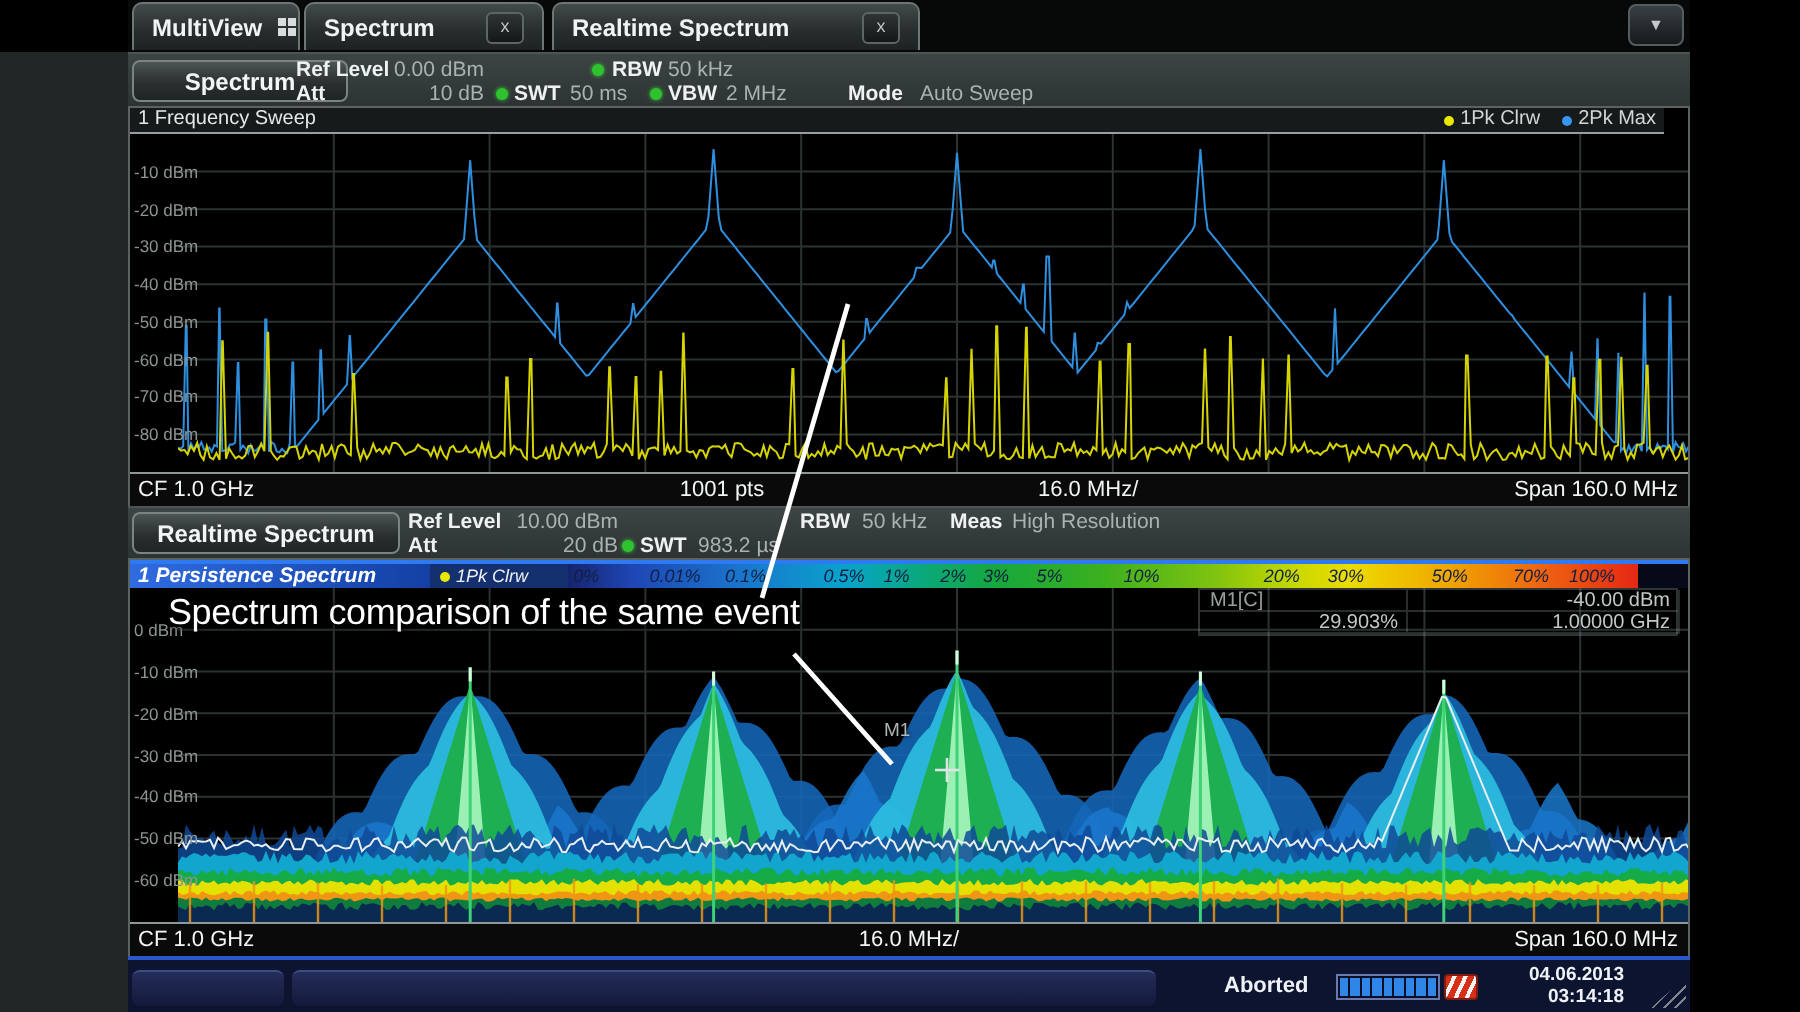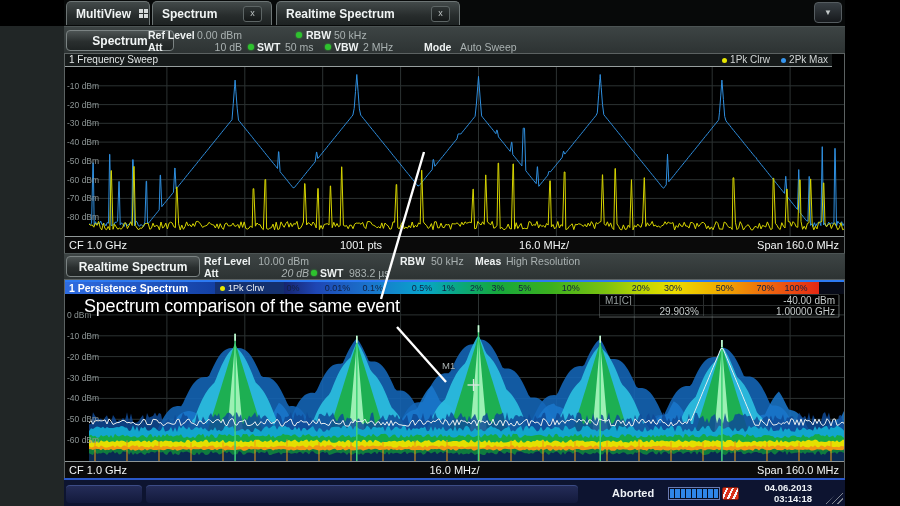--- a/index.html
+++ b/index.html
@@ -43,21 +43,21 @@
   .ldot-yellow{background:#e8e800;}
   .ldot-blue{background:#3696f0;}
   .plot{position:absolute;left:0;right:0;background:#000;overflow:hidden;padding-left:24px;}
   .plot svg{display:block;}
   .ylab{position:absolute;left:2px;font-size:8.5px;color:#8c9494;white-space:nowrap;pointer-events:none;}
   .axisbar{position:absolute;left:0;right:0;height:16px;background:#0a0a0a;border-top:1px solid #8f9797;
        font-size:11px;color:#f2f5f5;}
   .axisbar span{position:absolute;top:1px;line-height:14px;white-space:nowrap;}
 
   
-  .phead2{position:absolute;left:0;right:0;top:0;height:14px;background:#060a18;border-top:2px solid #2d7af2;box-sizing:border-box;}
+  .phead2{position:absolute;left:0;right:0;top:0;height:14px;background:#060a18;border-top:2px solid #2d7af2;box-sizing:border-box;font-style:italic;}
   .p2title{position:absolute;left:0;top:0;width:150px;height:12px;line-height:12px;padding-left:4px;
        background:linear-gradient(90deg,#2f6ce0,#1340a4);color:#fff;font-weight:bold;font-size:10.5px;box-sizing:border-box;}
   .p2chip{position:absolute;left:150px;top:0;width:69px;height:12px;line-height:12px;background:#14306e;
        color:#eef2f6;font-size:9px;display:flex;align-items:center;gap:3px;padding-left:5px;box-sizing:border-box;}
   .p2scale{position:absolute;left:219px;top:0;width:535px;height:12px;
        background:linear-gradient(90deg,#16246e 0%,#1e46b4 6%,#1a74cc 16%,#08a4cc 26%,#0aa87c 33%,
          #16a83c 40%,#3cb01e 50%,#7cc210 60%,#c8d800 68%,#ecdc00 73%,#f0a800 82%,#ee6410 91%,#e42814 100%);}
   .p2scale span{position:absolute;top:1px;transform:translateX(-50%);font-size:9px;color:#122040;line-height:10px;}
 
   
@@ -194,21 +194,21 @@
   <div class="chanbar" style="top:253px;height:26px;">
     <div class="chanbtn" style="left:2px;top:2px;width:134px;height:21px;">Realtime Spectrum</div>
     <span class="sl" style="left:140px;top:1px;">Ref Level</span>
     <span class="sv svr" style="left:185px;top:1px;width:60px;">10.00 dBm</span>
     <span class="sl" style="left:336px;top:1px;">RBW</span>
     <span class="sv" style="left:367px;top:1px;">50 kHz</span>
     <span class="sl" style="left:411px;top:1px;">Meas</span>
     <span class="sv" style="left:442px;top:1px;">High Resolution</span>
 
     <span class="sl" style="left:140px;top:13px;">Att</span>
-    <span class="sv svr" style="left:185px;top:13px;width:60px;font-style:italic;">20 dB</span>
+    <span class="sv svr" style="left:185px;top:13px;width:60px;">20 dB</span>
     <span class="dot" style="left:247px;top:16px;"></span>
     <span class="sl" style="left:256px;top:13px;">SWT</span>
     <span class="sv" style="left:285px;top:13px;">983.2 µs</span>
   </div>
 
   <div class="panel" style="top:279px;height:199px;">
     <div class="phead2">
       <span class="p2title">1 Persistence Spectrum</span>
       <span class="p2chip">
         <span class="ldot ldot-yellow"></span>

